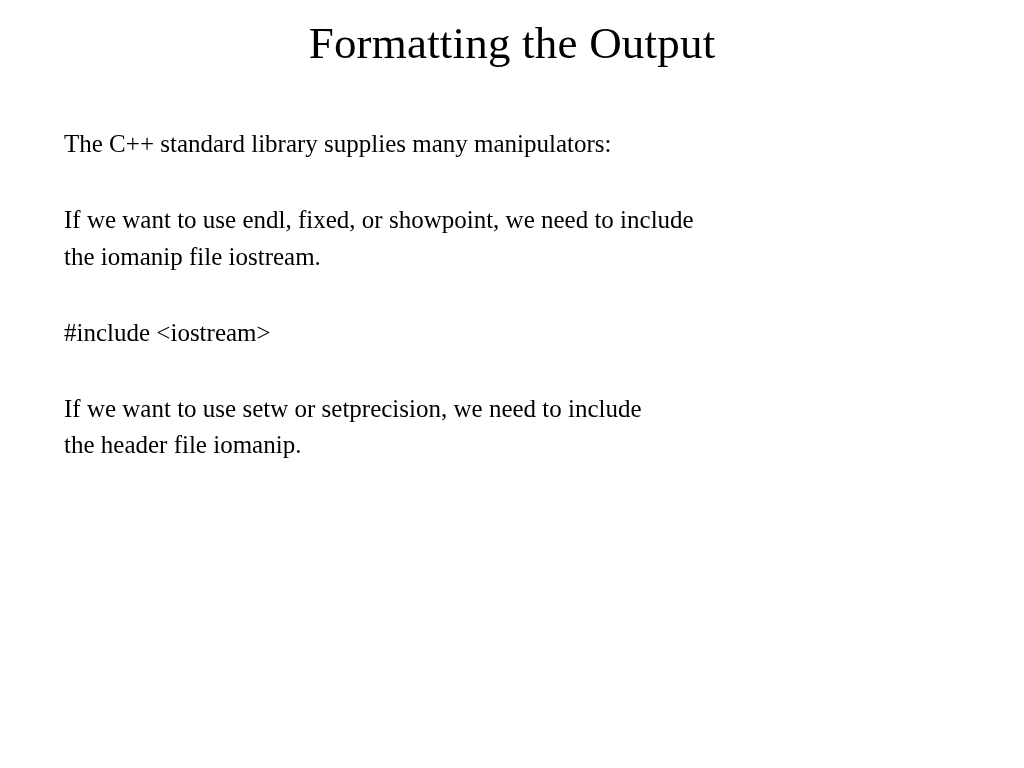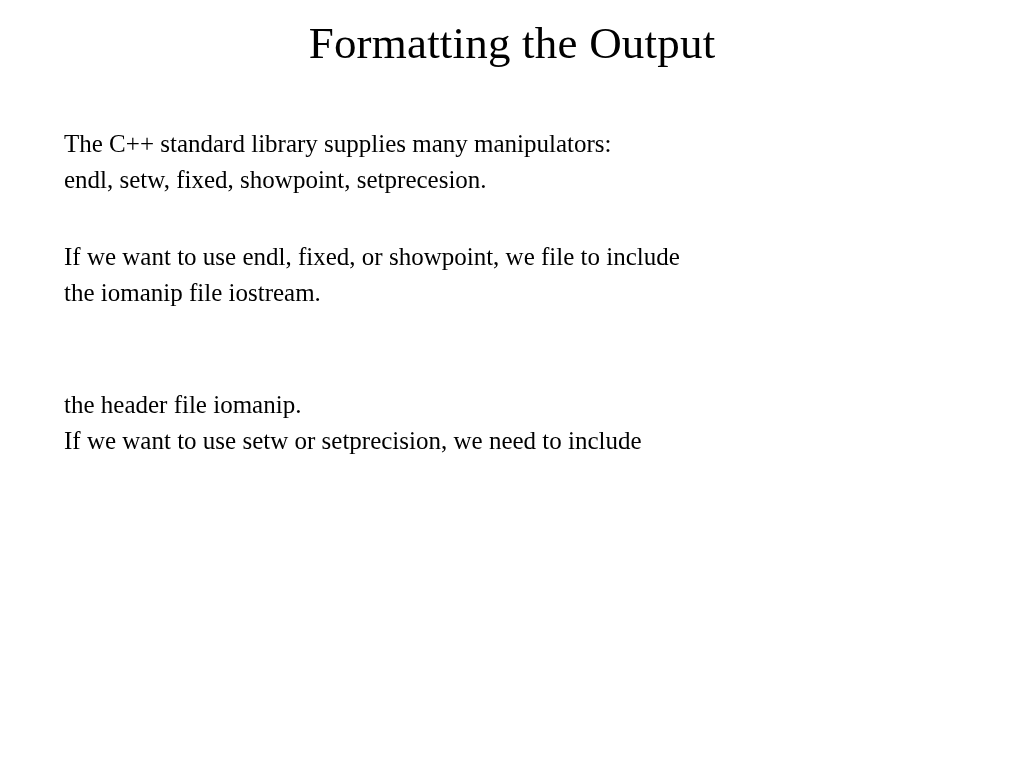--- a/index.html
+++ b/index.html
@@ -55,37 +55,39 @@
 <body>
 
 <div class="slide">
 
   <div class="slide-title">Formatting the Output</div>
 
   <div class="body-block">
 
     <div class="para">
       <span class="para-line">The C++ standard library supplies many manipulators:</span>
-      <span class="para-line">endl, setw, fixed, showpoint, setprecesion.</span>
     </div>
 
     <span class="spacer"></span>
 
     <div class="para">
-      <span class="para-line">If we want to use endl, fixed, or showpoint, we file to include</span>
+      <span class="para-line">If we want to use endl, fixed, or showpoint, we need to include</span>
       <span class="para-line">the iomanip file iostream.</span>
     </div>
 
     <span class="spacer"></span>
 
+    <div class="para">
+      <span class="para-line">#include &lt;iostream&gt;</span>
+    </div>
 
     <span class="spacer"></span>
 
     <div class="para">
+      <span class="para-line">If we want to use setw or setprecision, we need to include</span>
       <span class="para-line">the header file iomanip.</span>
-      <span class="para-line">If we want to use setw or setprecision, we need to include</span>
     </div>
 
     <span class="spacer"></span>
 
 
   </div>
 </div>
 
 </body></html>

